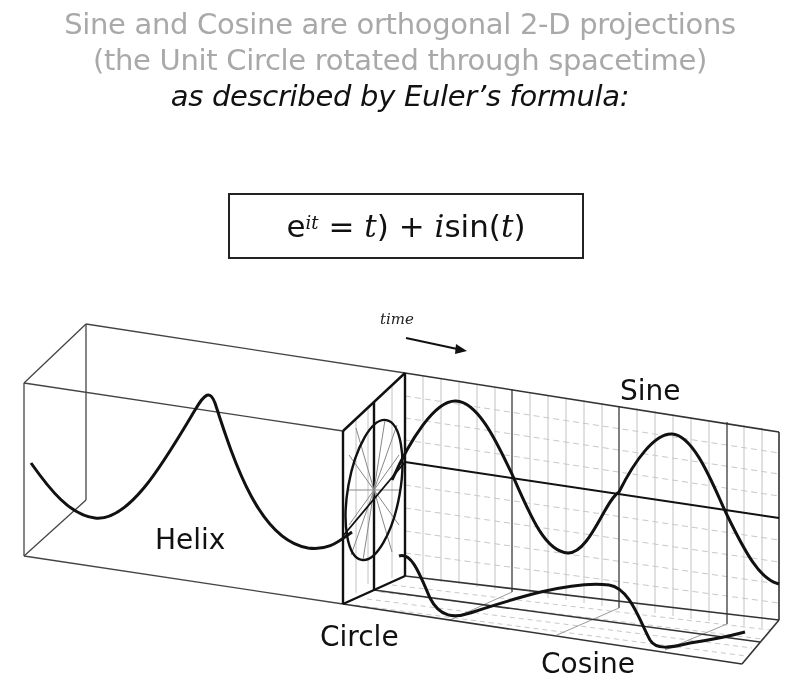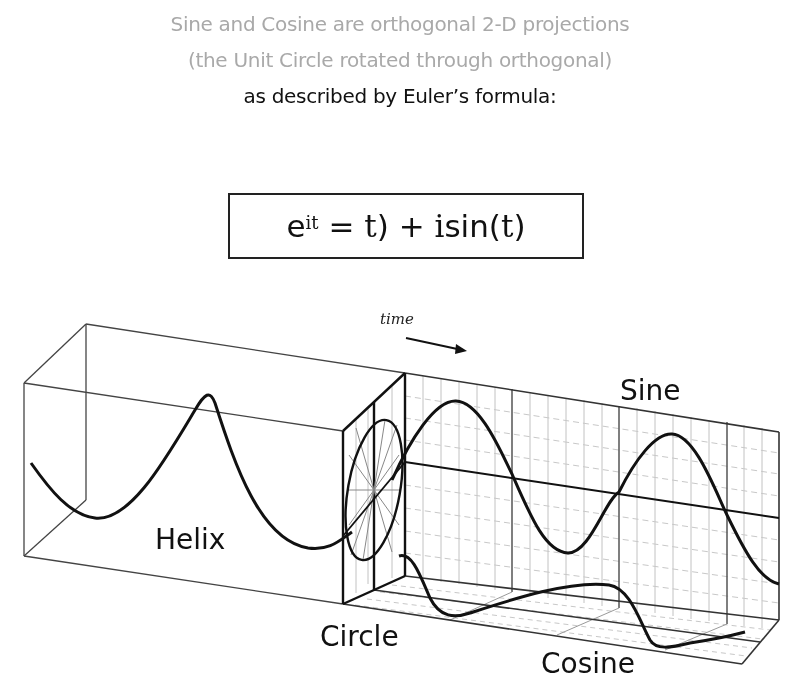--- a/index.html
+++ b/index.html
@@ -1,35 +1,35 @@
 <!DOCTYPE html>
 <html><head>
   <meta charset="utf-8">
   <style>
     html, body { margin: 0; padding: 0; background: #ffffff; }
     body { width: 800px; height: 691px; position: relative; overflow: hidden;
            font-family: "DejaVu Sans", "Liberation Sans", sans-serif; }
     .title-block { position: absolute; left: 0; top: 6px; width: 800px; text-align: center; }
-    .title-line { font-size: 20px; line-height: 36px; color: #a9a9a9; letter-spacing: -0.3px; white-space: nowrap; }
-    .title-line.dark { color: #111111; }
+    .title-line { font-size: 29px; line-height: 36px; color: #a9a9a9; letter-spacing: -0.3px; white-space: nowrap; }
+    .title-line.dark { color: #111111; font-style: italic; }
     .formula-box { position: absolute; left: 228px; top: 193px; width: 356px; height: 66px;
                    border: 2px solid #222; box-sizing: border-box; display: flex; align-items: center; justify-content: center;
                    font-size: 31px; color: #111; white-space: nowrap; }
-    .formula-box .it { font-family: "DejaVu Serif", "Liberation Serif", serif; }
+    .formula-box .it { font-family: "DejaVu Serif", "Liberation Serif", serif; font-style: italic; }
     .formula-box sup { font-size: 18px; position: relative; top: -4px; }
     svg.diagram { position: absolute; left: 0; top: 0; }
     .label { font-family: "DejaVu Sans", "Liberation Sans", sans-serif; fill: #111; }
     .time-label { font-family: "DejaVu Serif", "Liberation Serif", serif; font-style: italic; font-size: 15px; fill: #222; }
   </style>
 </head>
 <body>
 
 <div class="title-block">
   <div class="title-line">Sine and Cosine are orthogonal 2-D projections</div>
-  <div class="title-line">(the Unit Circle rotated through orthogonal)</div>
+  <div class="title-line">(the Unit Circle rotated through spacetime)</div>
   <div class="title-line dark">as described by Euler’s formula:</div>
 </div>
 
 <div class="formula-box">
   <span>e</span>
     <sup class="it">it</sup>
     <span style="white-space:pre"> = </span>
     <span class="it">t</span>
     <span>)</span>
     <span style="white-space:pre"> + </span>

